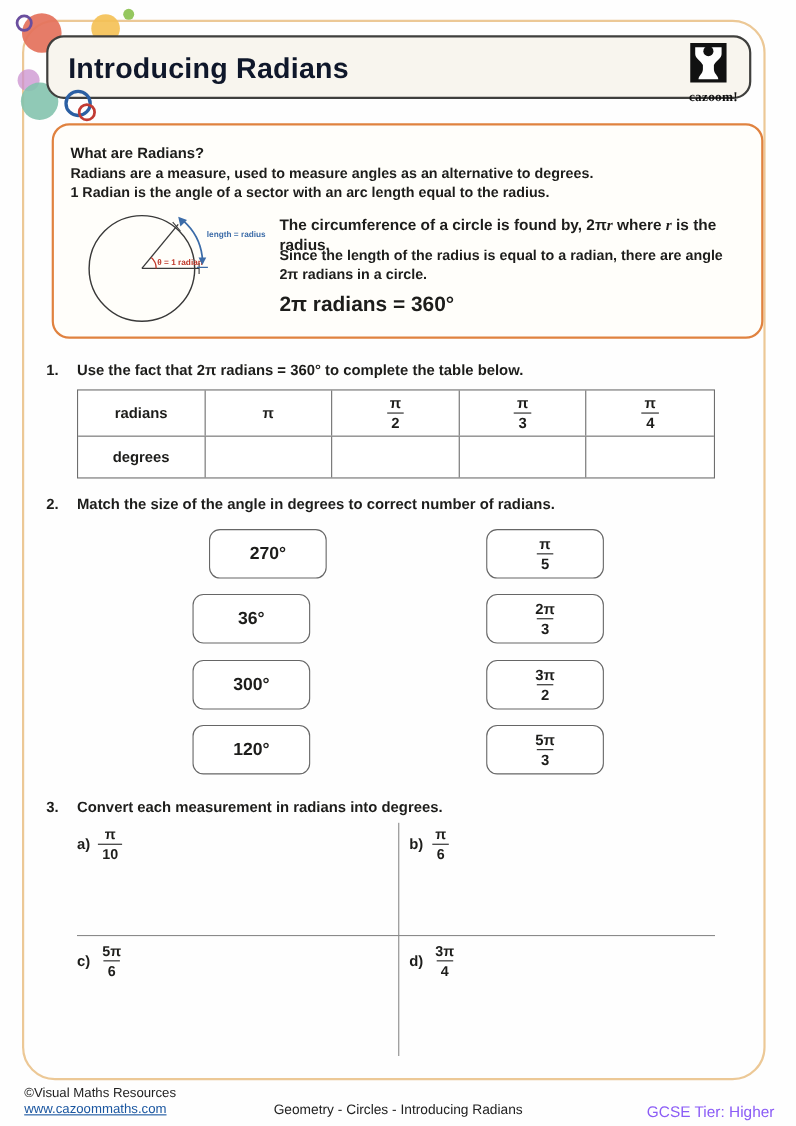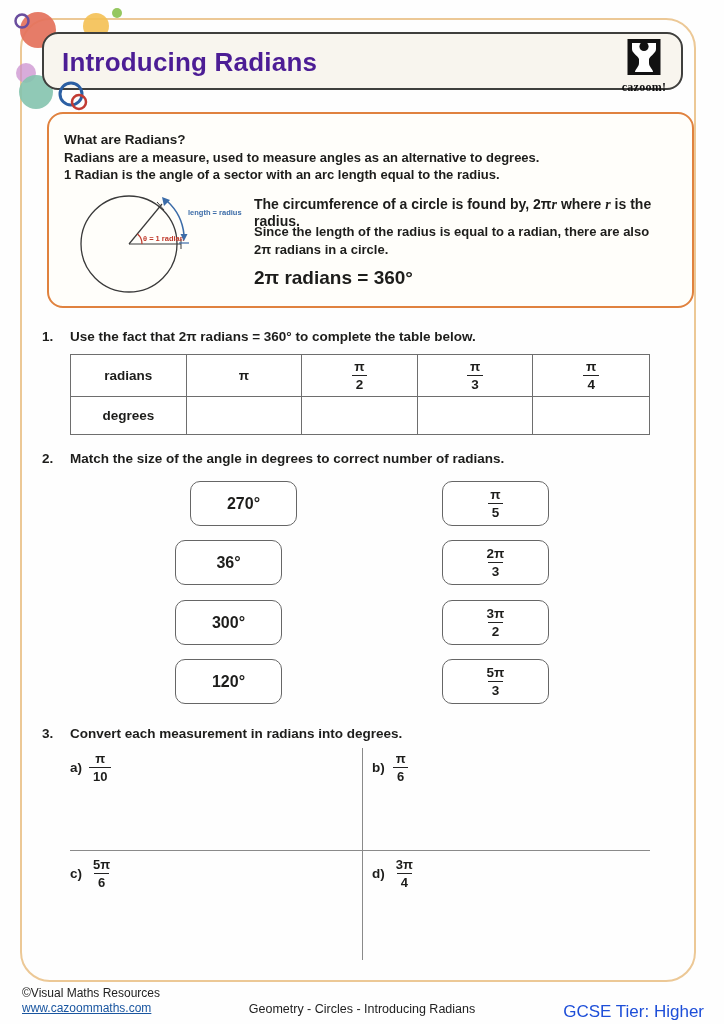--- a/index.html
+++ b/index.html
@@ -12,24 +12,24 @@
     border:2px solid #ecc896; border-radius:30px; z-index:0; }
 
   
   .deco { position:absolute; left:0; top:0; z-index:1; }
   .deco-top { position:absolute; left:0; top:0; z-index:4; }
 
   
   .header-box { position:absolute; left:42px; top:32px; width:641px; height:58px;
     background:#f8f5ee; border:2px solid #3f3f3d; border-radius:16px; z-index:2; }
   .page-title { position:absolute; left:18px; top:13px; font-size:26px; font-weight:700;
-    letter-spacing:0.2px; color:#4c1d95;text-align:right; }
+    letter-spacing:0.2px; color:#0f172a;text-align:right; }
   .logo { position:absolute; right:10px; top:5px; width:54px; text-align:center; }
   .logo-text { font-family:"Liberation Serif","DejaVu Serif",serif; font-weight:700;
-    font-size:12px; color:#111; letter-spacing:0.3px; }
+    font-size:12px; color:#111; letter-spacing:0.3px;text-align:right; }
 
   
   .info-box { position:absolute; left:47px; top:112px; width:647px; height:196px;
     background:#fffefa; border:2px solid #e0823f; border-radius:16px; z-index:2; }
   .info-heading { position:absolute; left:15px; top:18px; font-size:13.5px; font-weight:700; }
   .info-line1 { position:absolute; left:15px; top:36px; font-size:13px; font-weight:700; }
   .info-line2 { position:absolute; left:15px; top:53px; font-size:13px; font-weight:700; }
   .diagram { position:absolute; left:23px; top:74px; }
   .circ-line { position:absolute; left:205px; top:82px; width:435px; font-size:14px; font-weight:700; }
   .serif-r { font-family:"Liberation Serif","DejaVu Serif",serif; font-style:italic; font-weight:700; }
@@ -69,21 +69,21 @@
   .conv-item .frac { font-size:13px; }
   .divider-h { position:absolute; left:70px; top:850px; width:580px; height:1px; background:#8a8a8a; }
   .divider-v { position:absolute; left:362px; top:748px; width:1px; height:212px; background:#8a8a8a; }
 
   
   .footer-copy { position:absolute; left:22px; top:986px; font-size:12px; color:#222; }
   .footer-link { position:absolute; left:22px; top:1001px; font-size:12px; color:#1a56a0;
     text-decoration:underline; cursor:pointer; }
   .footer-center { position:absolute; left:0; top:1002px; width:724px; text-align:center;
     font-size:12.5px; color:#222; }
-  .footer-right { position:absolute; right:20px; top:1002px; font-size:17px; color:#1d4ed8; }
+  .footer-right { position:absolute; right:20px; top:1002px; font-size:14px; color:#8b5cf6; }
 </style>
 </head>
 <body>
 
 <div id="page">
 
   <div class="outer-frame"></div>
 
   <svg class="deco" width="140" height="120">
     <circle cx="38" cy="30" r="18" fill="#e4715b" opacity="0.92"></circle>
@@ -130,21 +130,21 @@
       <text x="71" y="53" font-size="7.5" font-weight="bold" fill="#c0392b">θ = 1 radian</text>
 
       <path d="M 95,13 A 52,52 0 0 1 112,47" fill="none" stroke="#3c6ca8" stroke-width="1.6"></path>
       <polygon points="90,9 98,12 92,18" fill="#3c6ca8"></polygon>
       <polygon points="108.5,46 115.5,46 112,53" fill="#3c6ca8"></polygon>
       <line x1="107" y1="55" x2="117" y2="55" stroke="#3c6ca8" stroke-width="1.2"></line>
       <text x="116" y="27" font-size="7.5" font-weight="bold" fill="#3c6ca8">length = radius</text>
     </svg>
 
     <div class="circ-line"><span>The circumference of a circle is found by, 2π</span><span class="serif-r">r</span><span> where </span><span class="serif-r">r</span><span> is the radius.</span></div>
-    <div class="since-line1">Since the length of the radius is equal to a radian, there are also</div>
+    <div class="since-line1">Since the length of the radius is equal to a radian, there are angle</div>
     <div class="since-line2">2π radians in a circle.</div>
     <div class="equation">2π radians = 360°</div>
   </div>
 
   <div class="q-num" style="left:42px; top:329px;">1.</div>
   <div class="q-text" style="left:70px; top:329px;">Use the fact that  2π radians = 360° to complete the table below.</div>
 
   <div class="q1-table">
     <div class="t-row r1">
       <div class="t-cell">radians</div>

